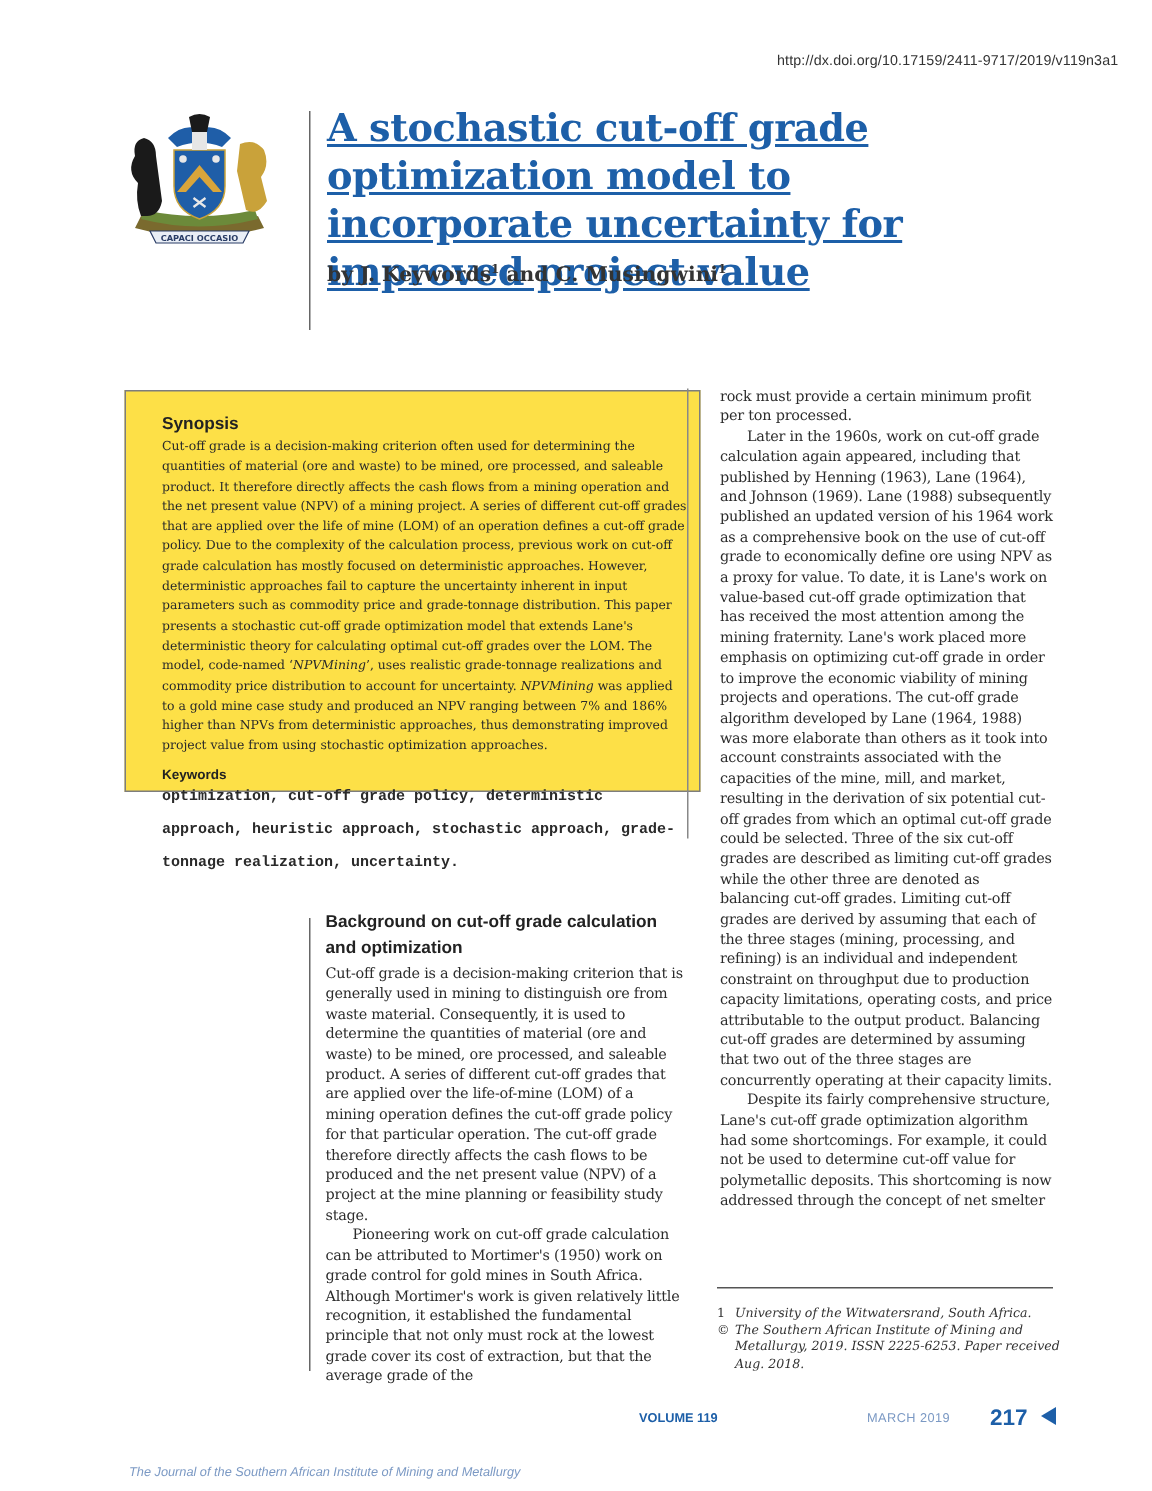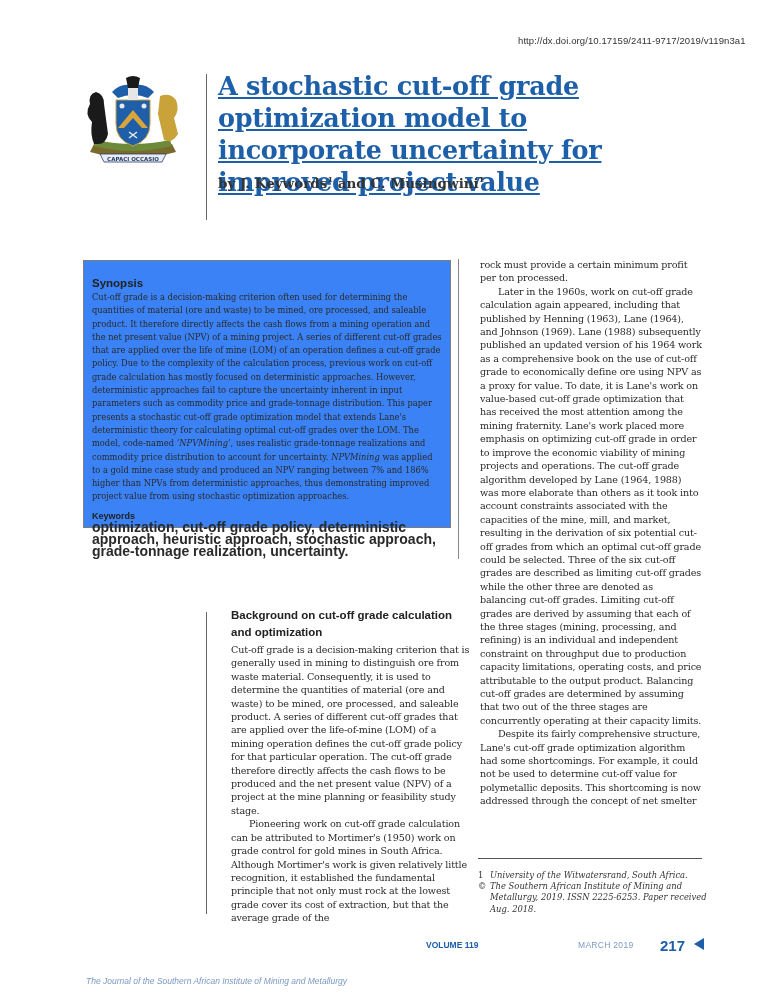--- a/index.html
+++ b/index.html
@@ -3,29 +3,29 @@
 <meta charset="utf-8">
 <style>
   html, body { margin: 0; padding: 0; background: #ffffff; }
   body { width: 768px; height: 994px; position: relative; overflow: hidden; font-family: "DejaVu Serif", serif; color: #2b2b2b; }
   .doi { position: absolute; top: 35px; left: 494px; font-family: "Liberation Sans", sans-serif; font-size: 9.5px; color: #333; letter-spacing: 0.1px; padding-left: 24px; }
   .crest { position: absolute; left: 82px; top: 74px; width: 102px; height: 100px; }
   .title-rule { position: absolute; left: 206px; top: 74px; width: 1px; height: 146px; background: #666; }
   .title { position: absolute; left: 218px; top: 70px; width: 480px; margin: 0; font-family: "DejaVu Serif", serif; font-weight: bold; font-size: 25.5px; line-height: 32px; color: #1d5fa8; letter-spacing: -0.3px; text-decoration: underline; }
   .authors { position: absolute; left: 218px; top: 174px; font-family: "DejaVu Serif", serif; font-weight: bold; font-size: 13.5px; color: #333; }
   .authors sup { font-size: 8px; }
-  .synopsis { position: absolute; left: 83px; top: 260px; width: 350px; height: 252px; background: #3b82f6; border: 1px solid #7d7d7d; padding: 14px 8px 0 8px; box-sizing: content-box; }
+  .synopsis { position: absolute; left: 83px; top: 260px; width: 350px; height: 252px; background: #fde047; border: 1px solid #7d7d7d; padding: 14px 8px 0 24px; box-sizing: content-box; }
   .syn-h { font-family: "Liberation Sans", sans-serif; font-weight: bold; font-size: 11.5px; color: #222; margin: 2px 0 2px 0; }
   .syn-body { font-family: "DejaVu Serif", serif; font-weight: normal; font-size: 8.3px; line-height: 13.3px; color: #2a2a2a; margin: 0; }
   .syn-body i { font-style: italic; }
   .kw-h { font-family: "Liberation Sans", sans-serif; font-weight: bold; font-size: 9px; color: #222; margin: 7px 0 0 0; }
-  .kw-body { font-family: Liberation Sans, sans-serif; font-weight: bold; font-size: 14px; line-height: 12px; color: #2a2a2a; margin: 0; }
+  .kw-body { font-family: Liberation Mono, monospace; font-weight: bold; font-size: 10px; line-height: 22px; color: #2a2a2a; margin: 0; }
   .col-rule-left { position: absolute; left: 206px; top: 612px; width: 1px; height: 302px; background: #666; }
   .col-rule-mid { position: absolute; left: 458px; top: 259px; width: 1px; height: 300px; background: #888; }
-  .col-left { position: absolute; left: 217px; top: 607px; width: 240px; margin-left: 14px; }
+  .col-left { position: absolute; left: 217px; top: 607px; width: 240px; }
   .bg-h { font-family: "Liberation Sans", sans-serif; font-weight: bold; font-size: 11.5px; line-height: 17px; color: #222; margin: 0 0 2px 0; }
   .para { font-family: "DejaVu Serif", serif; font-size: 9.6px; line-height: 13.4px; color: #2b2b2b; margin: 0; letter-spacing: -0.15px; }
   .para.indent { text-indent: 18px; }
   .col-right { position: absolute; left: 480px; top: 258px; width: 222px; }
   .fn-rule { position: absolute; left: 478px; top: 858px; width: 224px; height: 1px; background: #555; }
   .footnotes { position: absolute; left: 478px; top: 870px; width: 230px; font-family: "DejaVu Serif", serif; font-style: italic; font-size: 8.4px; line-height: 11.2px; color: #333; }
   .fn-row { display: flex; }
   .fn-mark { width: 12px; flex: none; font-style: normal; }
   .footer-journal { position: absolute; left: 86px; top: 940px; font-family: "Liberation Sans", sans-serif; font-style: italic; font-size: 8.5px; color: #7b99c4; margin-top: 36px; }
   .footer-volume { position: absolute; left: 426px; top: 940px; font-family: "Liberation Sans", sans-serif; font-weight: bold; font-size: 8.5px; color: #1d5fa8; }

